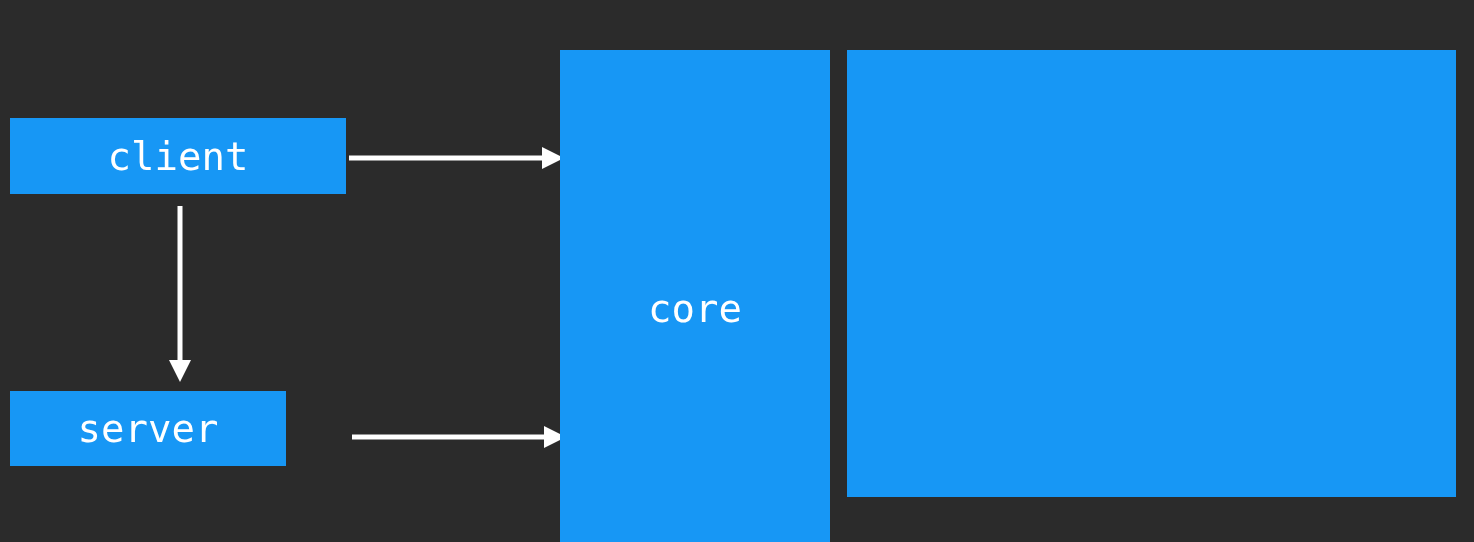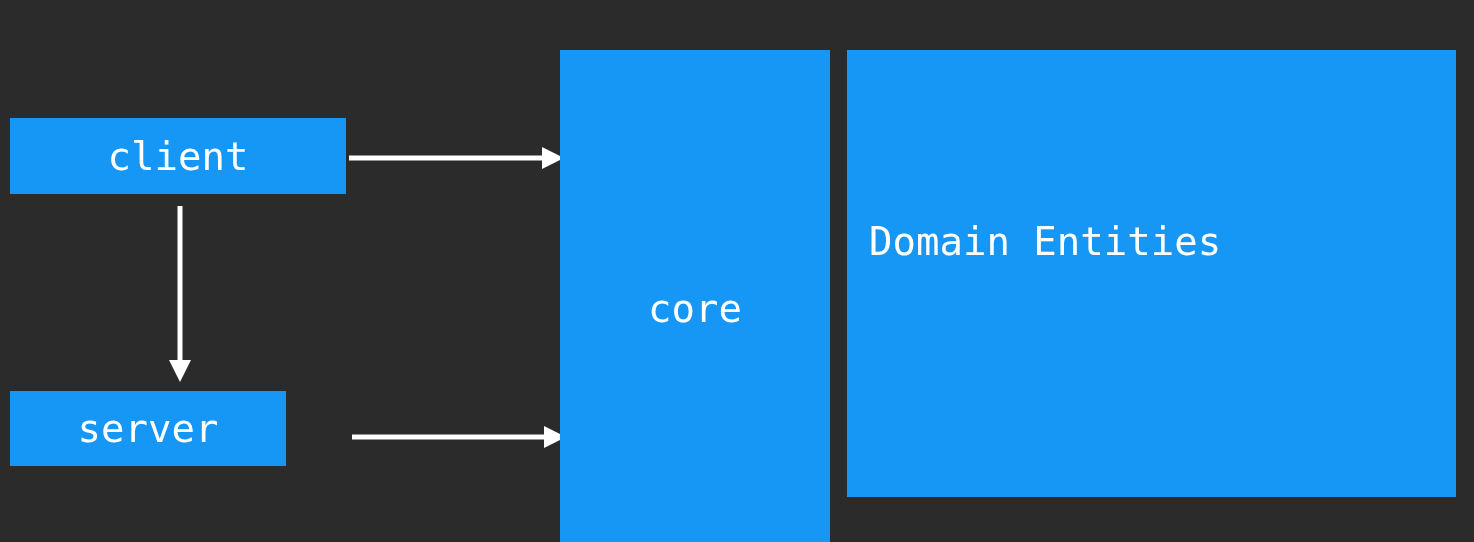--- a/index.html
+++ b/index.html
@@ -82,19 +82,18 @@
   <div class="node node--server">
     <span>server</span>
   </div>
 
   <div class="node node--core">
     <span>core</span>
   </div>
 
   <div class="node node--details">
     <div class="details-lines">
-      <div>Domain Entities</div>
       
       
     </div>
   </div>
 
 </div>
 
 </body></html>

